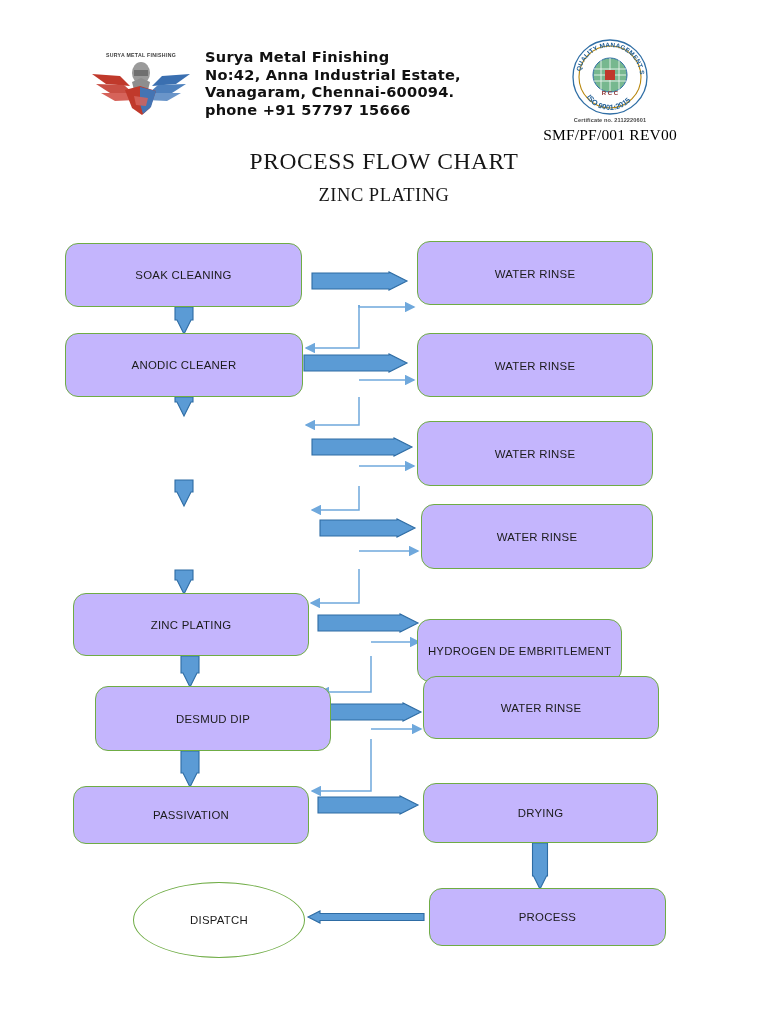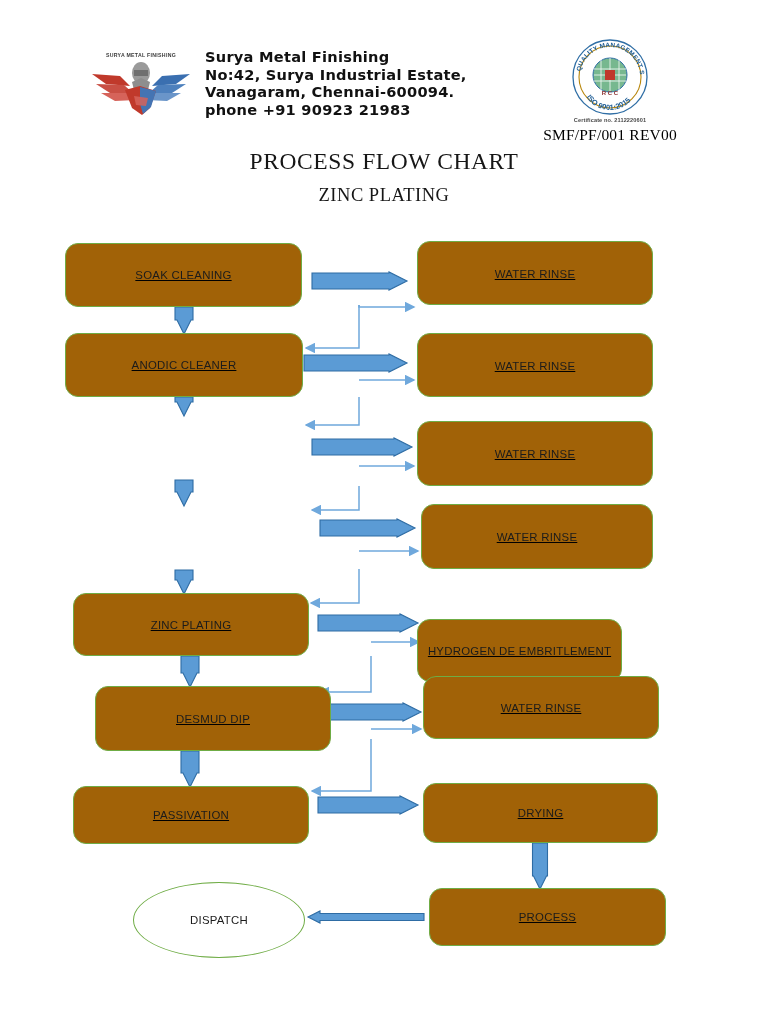--- a/index.html
+++ b/index.html
@@ -51,24 +51,23 @@
     letter-spacing: .5px;
   }
 
   
   #flow { position: absolute; left: 0; top: 0; width: 768px; height: 1024px; }
 
   .node {
     position: absolute;
     border: 1.6px solid #6FAC45;
     border-radius: 13px;
-    background: #a16207;
+    background: #c4b5fd;
     display: flex;
     justify-content: center;
-    text-decoration: underline;
   }
   .node span {
     font-family: "Liberation Sans", sans-serif;
     font-size: 11.4px;
     color: #1b1b1b;
     letter-spacing: .25px;
     white-space: nowrap;
   }
   .node.v-center { align-items: center; }
   .node.v-upper  { align-items: flex-start; }
@@ -106,23 +105,23 @@
       <rect x="44" y="10" width="14" height="6" fill="#6f6f6f"></rect>
       <path d="M42 22 L51 18 L60 22 L58 30 L44 30 Z" fill="#8e8e8e"></path>
       <path d="M35 30 L50 26 L66 31 L60 48 L52 55 L42 48 Z" fill="#c0392b"></path>
       <path d="M50 27 L66 31 L61 47 L53 54 L50 44 Z" fill="#4474b3"></path>
       <path d="M44 36 L58 38 L56 46 L46 45 Z" fill="#d6635a" opacity=".85"></path>
     </svg>
   </div>
 
   <div class="company-block">
     <div>Surya Metal Finishing</div>
-    <div>No:42, Surya Industrial Estate,</div>
+    <div>No:42, Anna Industrial Estate,</div>
     <div>Vanagaram, Chennai-600094.</div>
-    <div>phone  +91 90923 21983</div>
+    <div>phone  +91 57797 15666</div>
   </div>
 
   <div class="iso-wrap">
     <div class="iso-badge">
       <svg width="78" height="78" viewBox="0 0 78 78">
         <circle cx="39" cy="39" r="37" fill="#ffffff" stroke="#2f6ea5" stroke-width="1.3"></circle>
         <circle cx="39" cy="39" r="31" fill="#ffffff" stroke="#b8860b" stroke-width="1.1"></circle>
         <path id="arcTop" d="M9 39 A30 30 0 0 1 69 39" fill="none"></path>
         <text font-size="6.4" font-weight="bold" fill="#1f5e96" letter-spacing="0.2">
           <textPath href="#arcTop" startOffset="6%">QUALITY MANAGEMENT SYSTEMS</textPath>

